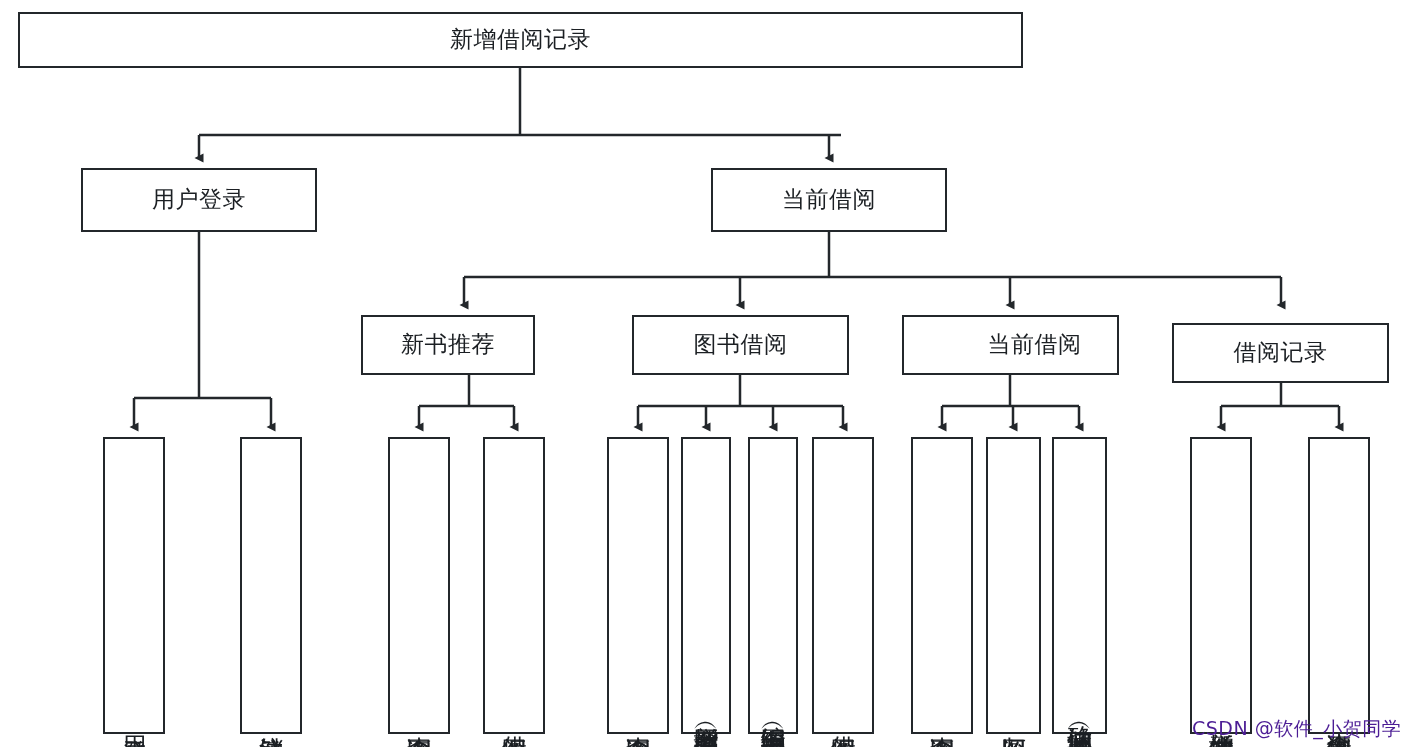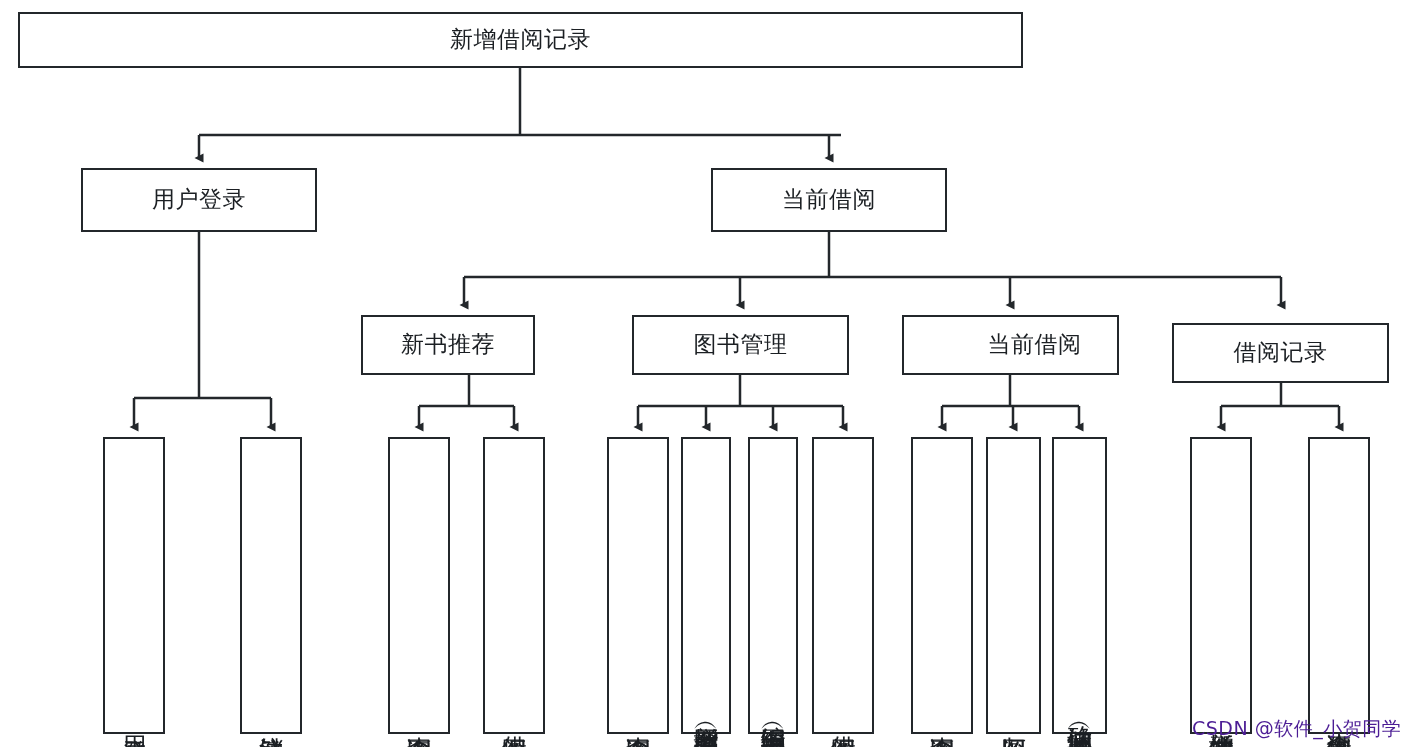--- a/index.html
+++ b/index.html
@@ -127,21 +127,21 @@
     <span>用户登录</span>
   </div>
   <div class="node horiz" id="node-l2-1" style="left: 711px; top: 168px; width: 236px; height: 64px;">
     <span>当前借阅</span>
   </div>
 
   <div class="node horiz" id="node-l3-0" style="left: 361px; top: 315px; width: 174px; height: 60px;">
     <span>新书推荐</span>
   </div>
   <div class="node horiz" id="node-l3-1" style="left: 632px; top: 315px; width: 217px; height: 60px;">
-    <span>图书管理</span>
+    <span>图书借阅</span>
   </div>
   <div class="node horiz" id="node-l3-2" style="left: 902px; top: 315px; width: 217px; height: 60px; padding-left: 48px;">
     <span>当前借阅</span>
   </div>
   <div class="node horiz" id="node-l3-3" style="left: 1172px; top: 323px; width: 217px; height: 60px;">
     <span>借阅记录</span>
   </div>
 
   <div class="node vert" id="node-leaf-0" style="left: 103px; top: 437px; width: 62px; height: 297px;">
     <span class="vlabel">用户登录</span>

